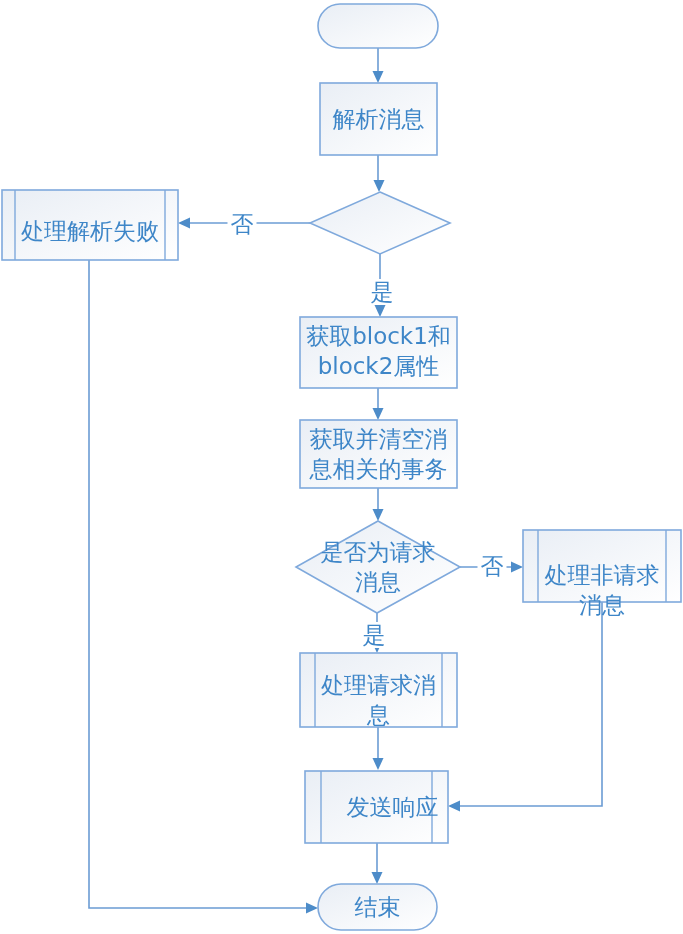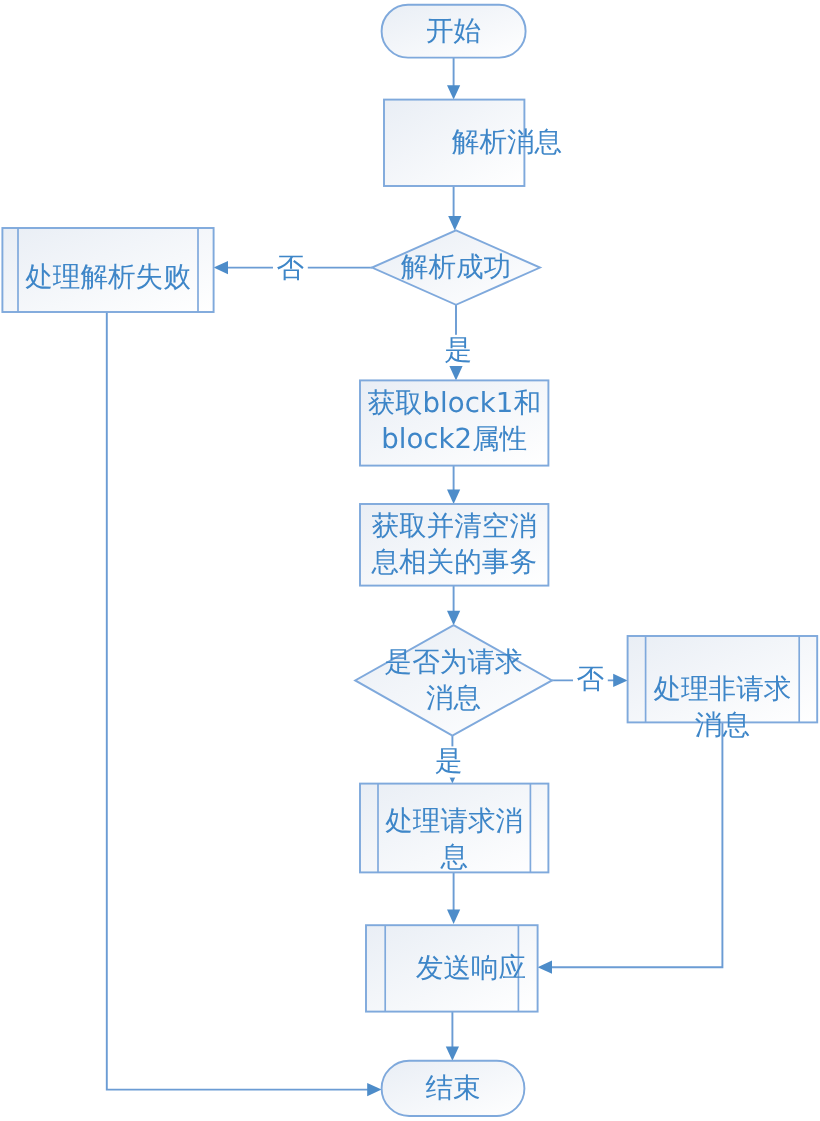--- a/index.html
+++ b/index.html
@@ -136,31 +136,25 @@
     <line class="bar" x1="315" y1="653" x2="315" y2="727"></line>
     <line class="bar" x1="442" y1="653" x2="442" y2="727"></line>
 
     <rect class="shape" x="305" y="771" width="143" height="72"></rect>
     <line class="bar" x1="321" y1="771" x2="321" y2="843"></line>
     <line class="bar" x1="432" y1="771" x2="432" y2="843"></line>
 
     <rect class="shape" x="318" y="884" width="119" height="46" rx="23"></rect>
   </svg>
 
-  <div class="node-label" style="left:318px;top:4px;width:120px;height:44px;">
-    <div class="ln">开始</div>
-  </div>
 
-  <div class="node-label" style="left:320px;top:83px;width:117px;height:72px;margin-left:44px;">
+  <div class="node-label" style="left:320px;top:83px;width:117px;height:72px;">
     <div class="ln">解析消息</div>
   </div>
 
-  <div class="node-label" style="left:310px;top:192px;width:140px;height:62px;">
-    <div class="ln">解析成功</div>
-  </div>
 
   <div class="node-label" style="left:17px;top:190px;width:146px;height:81px;">
     <div class="ln">处理解析失败</div>
   </div>
 
   <div class="node-label" style="left:300px;top:317px;width:157px;height:67px;border-radius:14px;">
     <div class="ln">获取block1和</div>
     <div class="ln">block2属性</div>
   </div>
 

